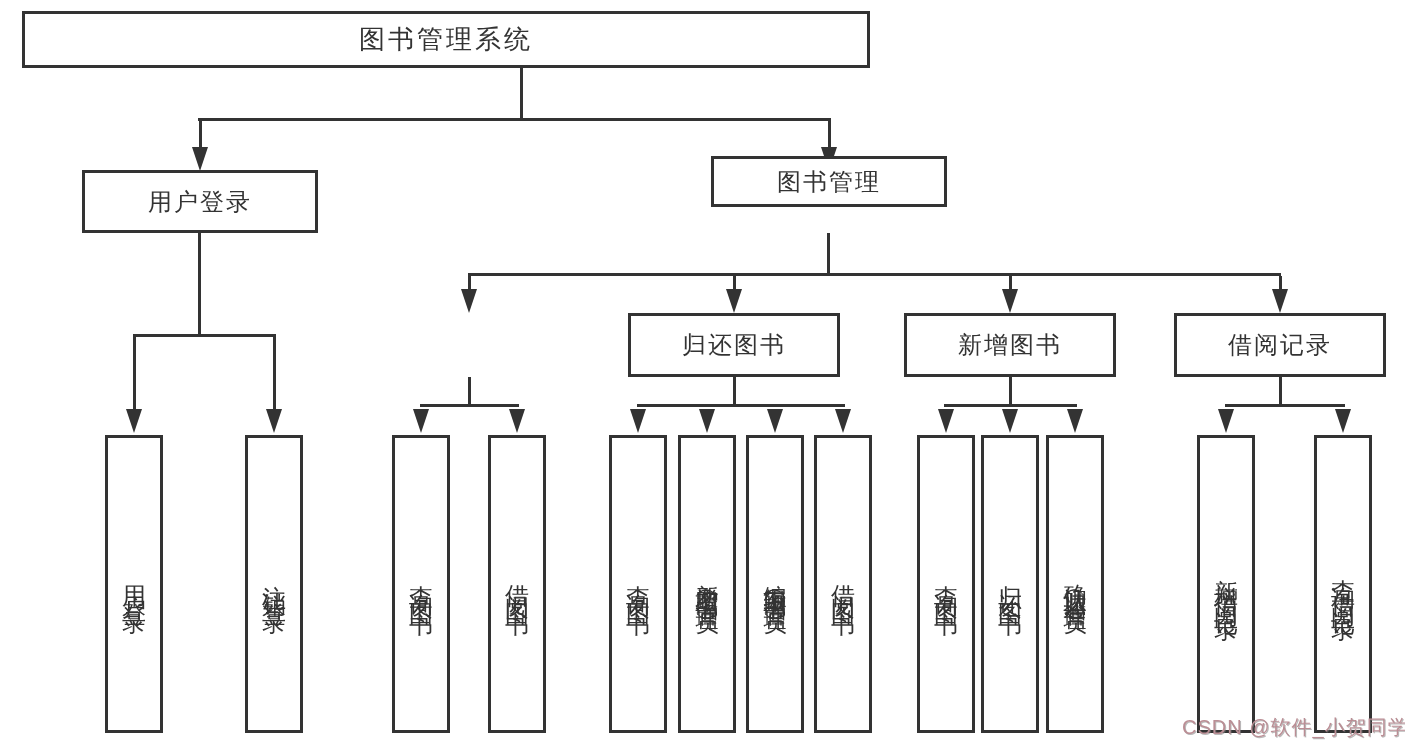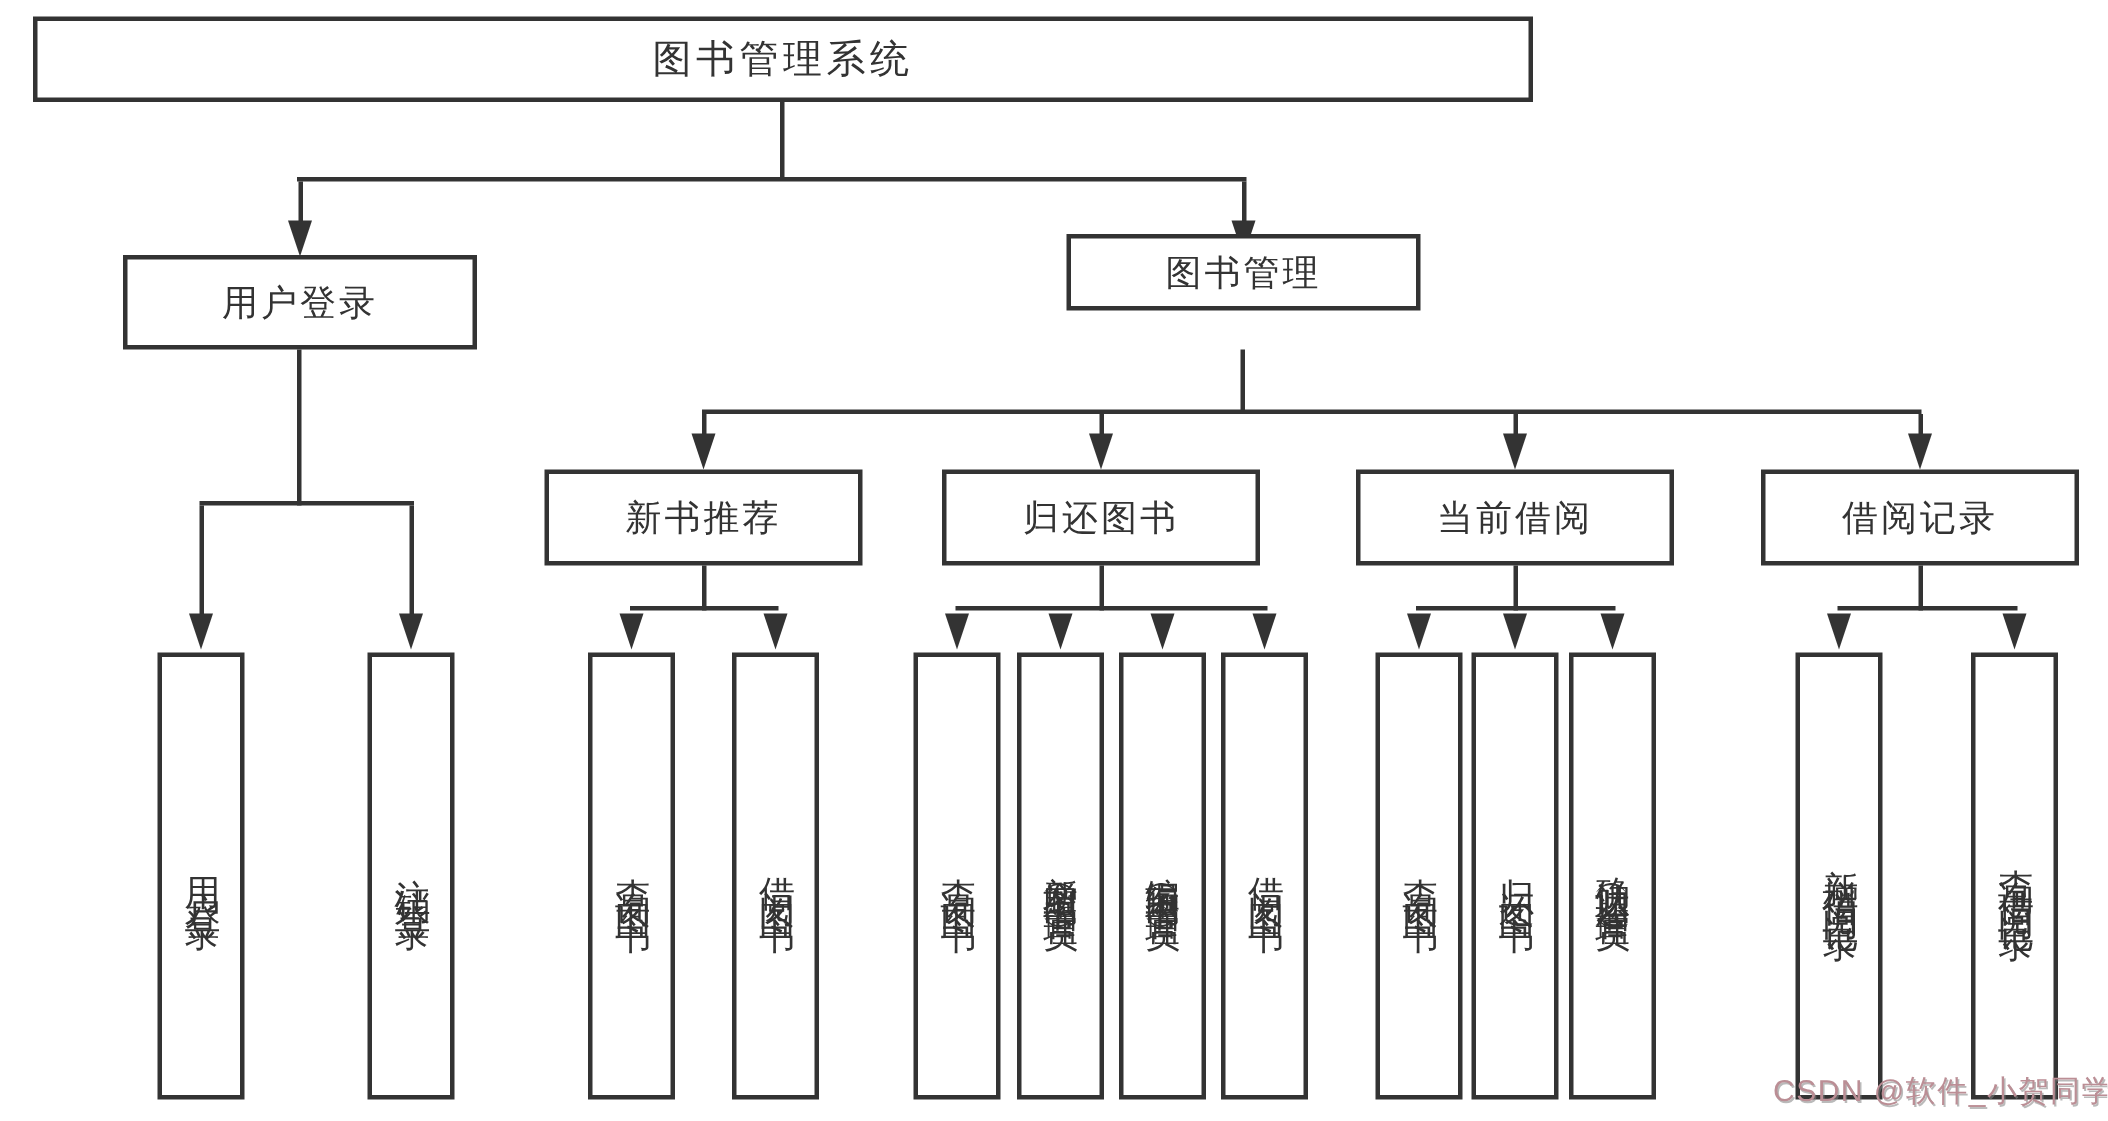--- a/index.html
+++ b/index.html
@@ -34,21 +34,21 @@
     position:absolute;left:1182px;top:714px;z-index:5;white-space:nowrap;
     font-size:20px;letter-spacing:1px;color:#bb8e95;
     text-shadow:1px 1px 0 rgba(130,130,130,0.55);
   }
 </style>
 </head>
 <body>
 
 <div class="stage">
 
-  <div class="box title" style="left:22px;top:11px;width:1000px;height:57px">
+  <div class="box title" style="left:22px;top:11px;width:848px;height:57px">
     <span>图书管理系统</span>
   </div>
 
   <div class="vline" style="left:520px;top:68px;height:50px"></div>
   <div class="hline" style="left:198px;top:118px;width:633px"></div>
   <div class="vline" style="left:199px;top:121px;height:27px"></div>
   <div class="arrow" style="left:192px;top:147px"></div>
   <div class="vline" style="left:828px;top:121px;height:27px"></div>
   <div class="arrow" style="left:821px;top:147px"></div>
 
@@ -70,28 +70,25 @@
   <div class="hline" style="left:468px;top:273px;width:813px"></div>
   <div class="vline" style="left:468px;top:276px;height:14px"></div>
   <div class="arrow" style="left:461px;top:289px"></div>
   <div class="vline" style="left:733px;top:276px;height:14px"></div>
   <div class="arrow" style="left:726px;top:289px"></div>
   <div class="vline" style="left:1009px;top:276px;height:14px"></div>
   <div class="arrow" style="left:1002px;top:289px"></div>
   <div class="vline" style="left:1279px;top:276px;height:14px"></div>
   <div class="arrow" style="left:1272px;top:289px"></div>
 
-  <div class="box h3" style="left:363px;top:313px;width:212px;height:64px">
-    <span>新书推荐</span>
-  </div>
   <div class="box h3" style="left:628px;top:313px;width:212px;height:64px">
     <span>归还图书</span>
   </div>
   <div class="box h3" style="left:904px;top:313px;width:212px;height:64px">
-    <span>当前借阅</span>
+    <span>新增图书</span>
   </div>
   <div class="box h3" style="left:1174px;top:313px;width:212px;height:64px">
     <span>借阅记录</span>
   </div>
 
   <div class="vline" style="left:468px;top:377px;height:30px"></div>
   <div class="hline" style="left:420px;top:404px;width:99px"></div>
   <div class="arrow" style="left:413px;top:409px"></div>
   <div class="arrow" style="left:509px;top:409px"></div>
 

